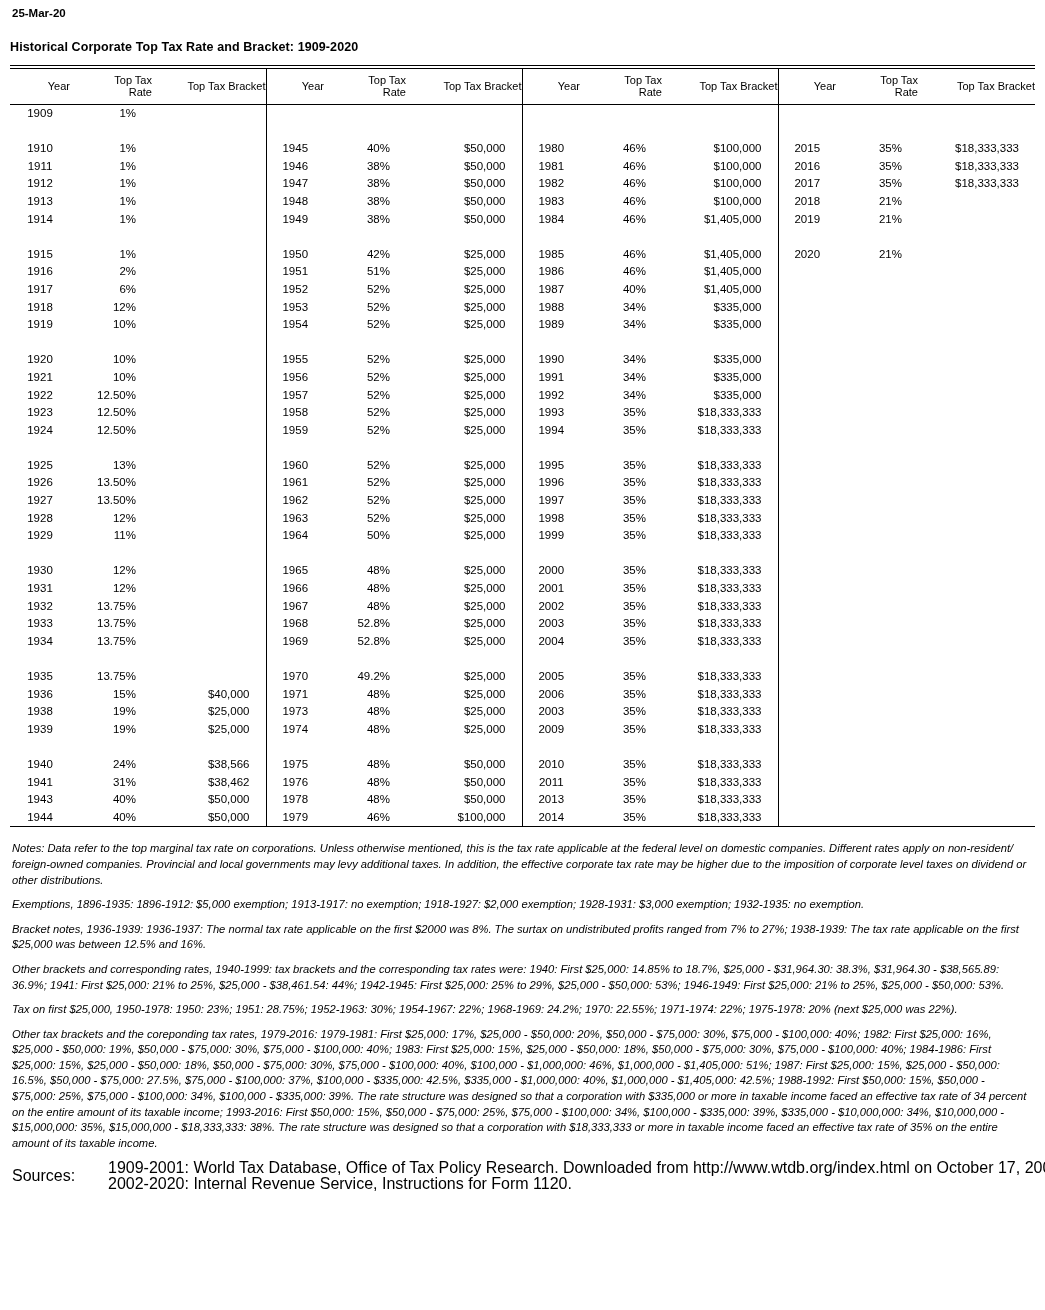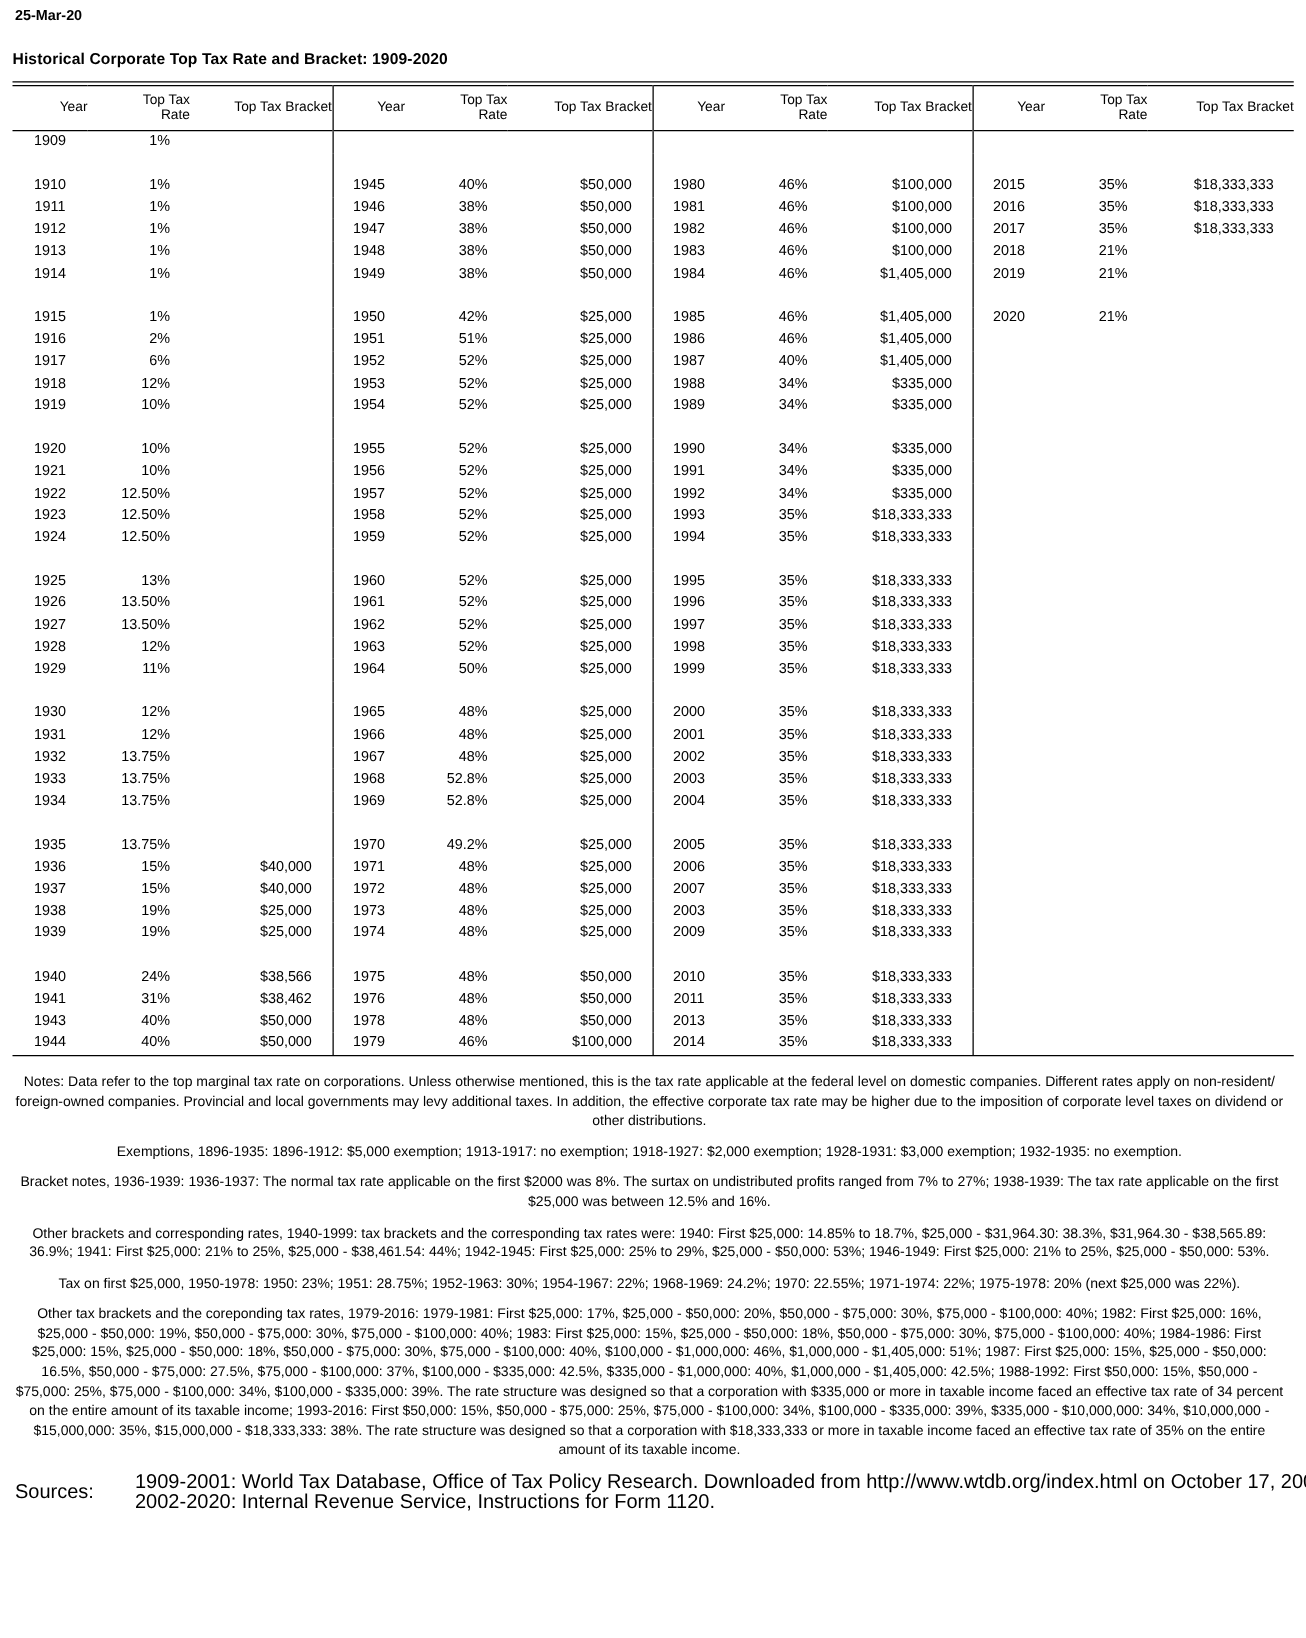--- a/index.html
+++ b/index.html
@@ -75,21 +75,22 @@
   .c-year { text-align: center; }
   .c-rate { text-align: right; padding-right: 16px !important; }
   .c-brk  { text-align: right; padding-right: 16px !important; }
   .sep { border-left: 1px solid #000; }
   
   .notes {
     margin-top: 14px;
     font-size: 11.2px;
     line-height: 15.6px;
     padding: 0 8px 0 2px;
-    text-align: center;
+    text-align: left;
+    font-style: italic;
   }
   .notes p {
     margin: 0 0 9px 0;
   }
   .sources {
     margin-top: 4px;
     display: flex;
     font-size: 16px;
     line-height: 15.6px;
     padding-left: 2px;
@@ -617,34 +618,20 @@
           <td class="c-rate">48%</td>
           <td class="c-brk">$25,000</td>
           <td class="c-year sep">2006</td>
           <td class="c-rate">35%</td>
           <td class="c-brk">$18,333,333</td>
           <td class="c-year sep">&nbsp;</td>
           <td class="c-rate">&nbsp;</td>
           <td class="c-brk">&nbsp;</td>
         </tr>
         <tr class="maybe-spacer">
-          <td class="c-year">1937</td>
-          <td class="c-rate">15%</td>
-          <td class="c-brk">$40,000</td>
-          <td class="c-year sep">1972</td>
-          <td class="c-rate">48%</td>
-          <td class="c-brk">$25,000</td>
-          <td class="c-year sep">2007</td>
-          <td class="c-rate">35%</td>
-          <td class="c-brk">$18,333,333</td>
-          <td class="c-year sep">&nbsp;</td>
-          <td class="c-rate">&nbsp;</td>
-          <td class="c-brk">&nbsp;</td>
-        </tr>
-        <tr class="maybe-spacer">
           <td class="c-year">1938</td>
           <td class="c-rate">19%</td>
           <td class="c-brk">$25,000</td>
           <td class="c-year sep">1973</td>
           <td class="c-rate">48%</td>
           <td class="c-brk">$25,000</td>
           <td class="c-year sep">2003</td>
           <td class="c-rate">35%</td>
           <td class="c-brk">$18,333,333</td>
           <td class="c-year sep">&nbsp;</td>

